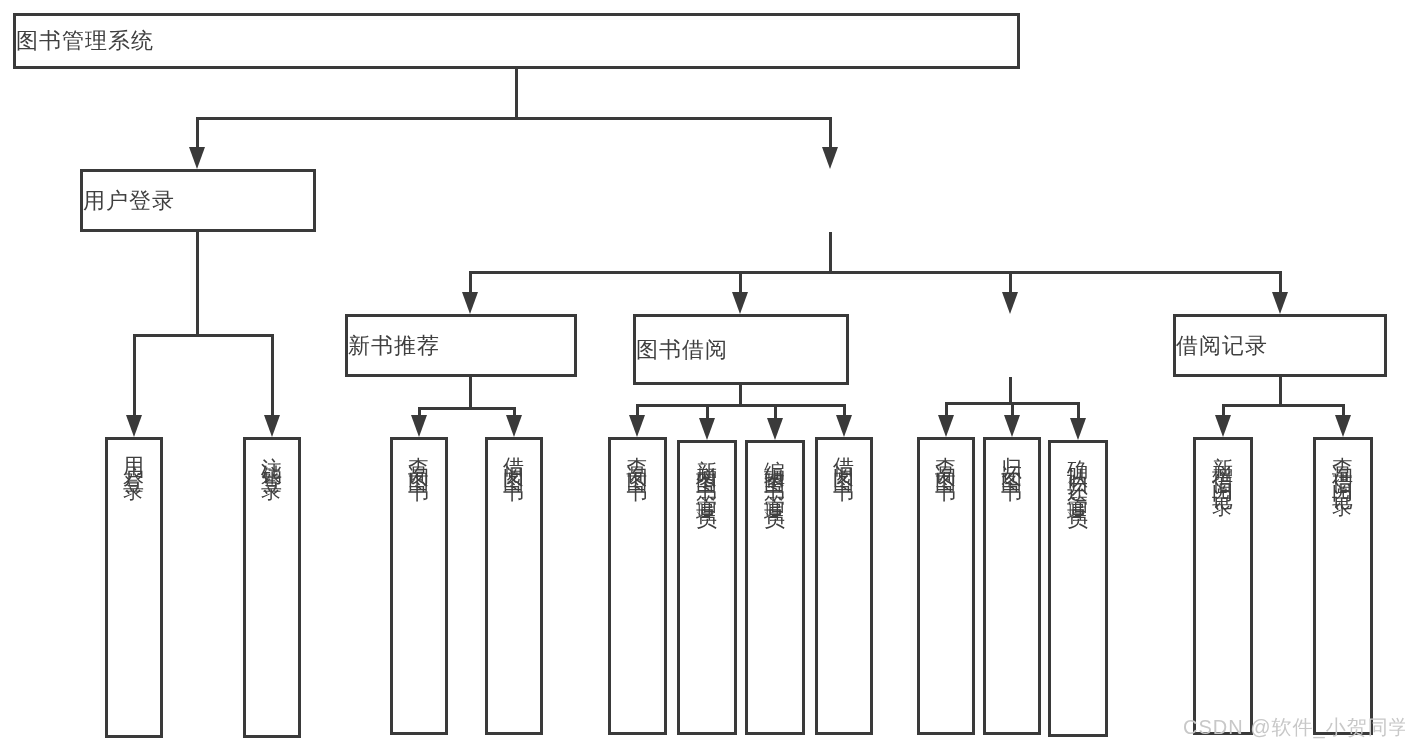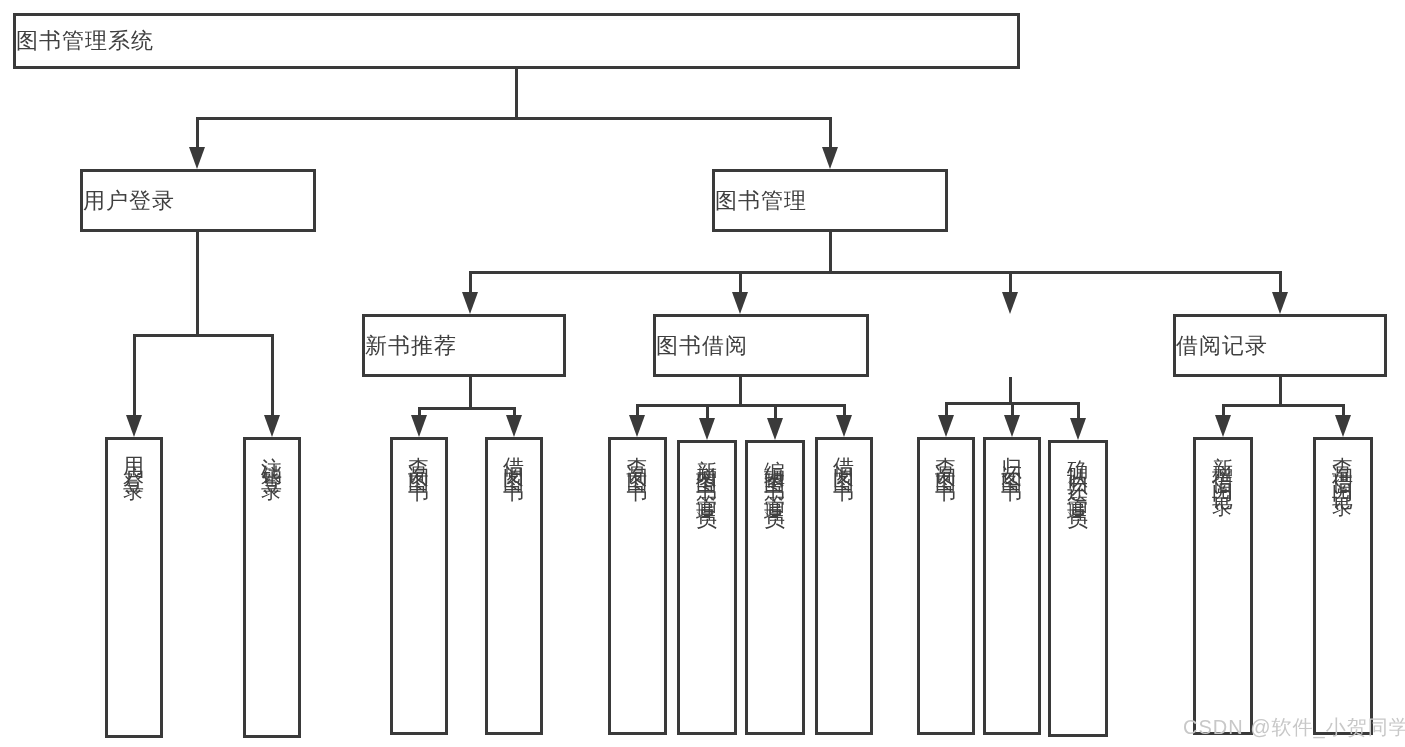--- a/index.html
+++ b/index.html
@@ -121,28 +121,25 @@
       <div class="arrow" style="left: 1335px; top: 415px;"></div>
     </div>
 
   <div class="hbox" style="left:13px; top:13px; width:1007px; height:56px;">
     <span>图书管理系统</span>
   </div>
 
   <div class="hbox" style="left:80px; top:169px; width:236px; height:63px;">
     <span>用户登录</span>
   </div>
-  <div class="hbox" style="left:712px; top:169px; width:236px; height:63px;">
-    <span>图书管理</span>
-  </div>
 
-  <div class="hbox" style="left:362px; top:314px; width:204px; height:63px;">
+  <div class="hbox" style="left:345px; top:314px; width:232px; height:63px;">
     <span>新书推荐</span>
   </div>
-  <div class="hbox" style="left:633px; top:314px; width:216px; height:63px;margin-left:20px;">
+  <div class="hbox" style="left:633px; top:314px; width:216px; height:71px;">
     <span>图书借阅</span>
   </div>
   <div class="hbox" style="left:1173px; top:314px; width:214px; height:63px;">
     <span>借阅记录</span>
   </div>
 
   <div class="vbox" style="left:105px; top:437px; width:58px; height:301px;">
     <span>用户登录</span>
   </div>
   <div class="vbox" style="left:243px; top:437px; width:58px; height:301px;">

